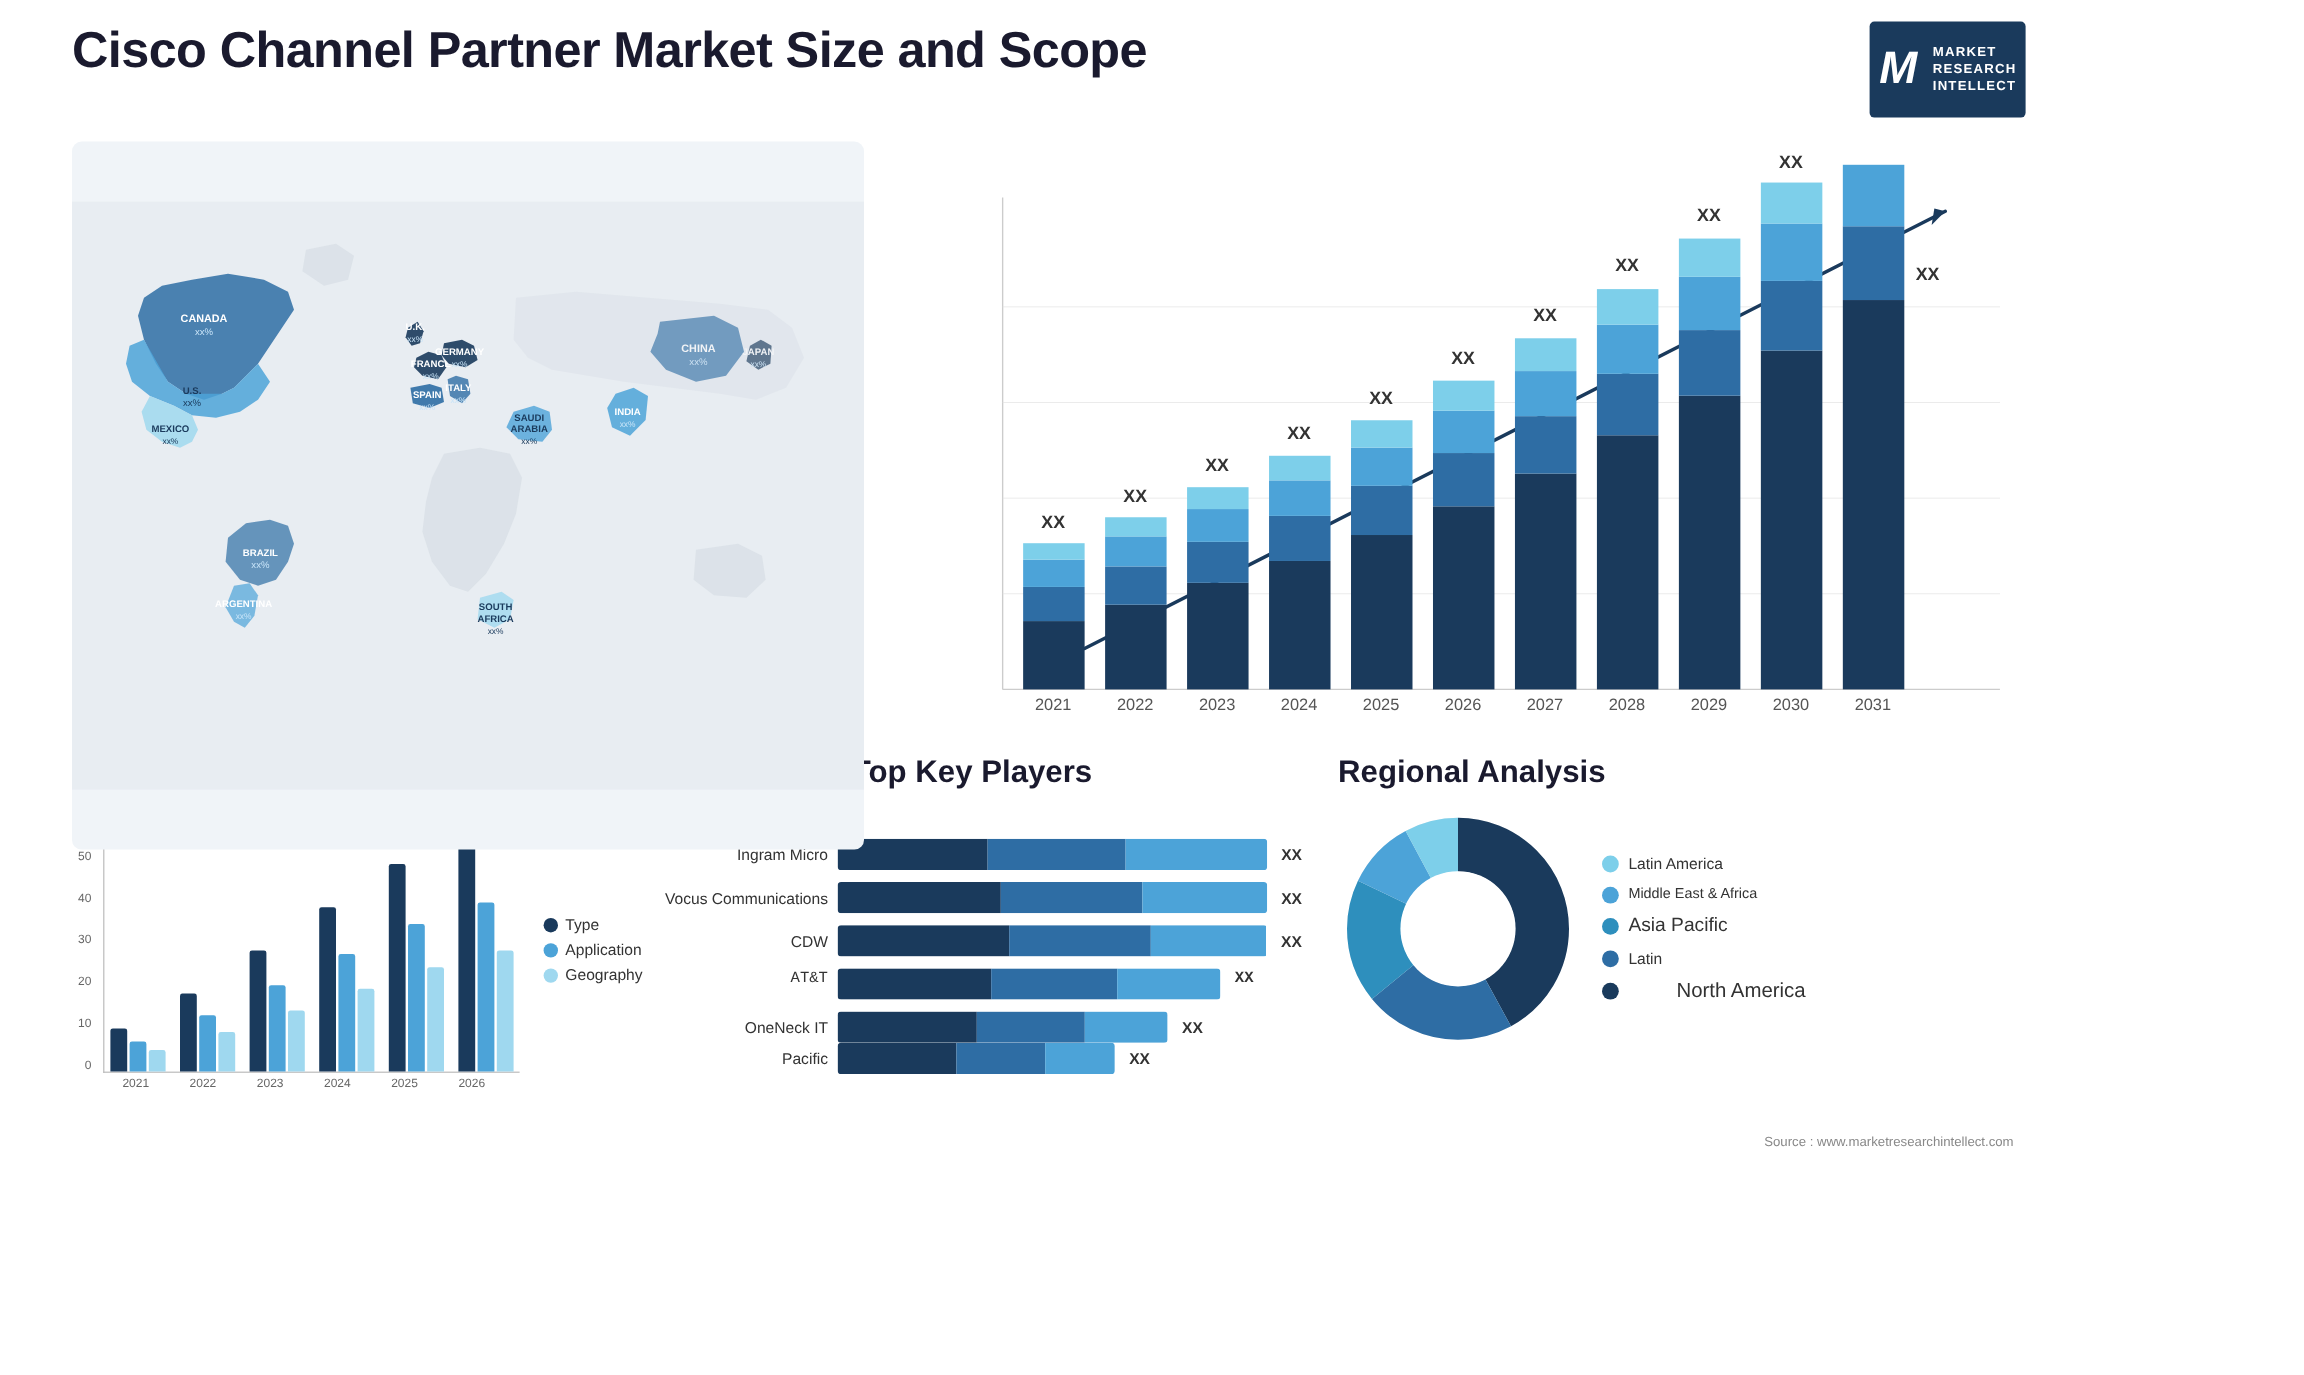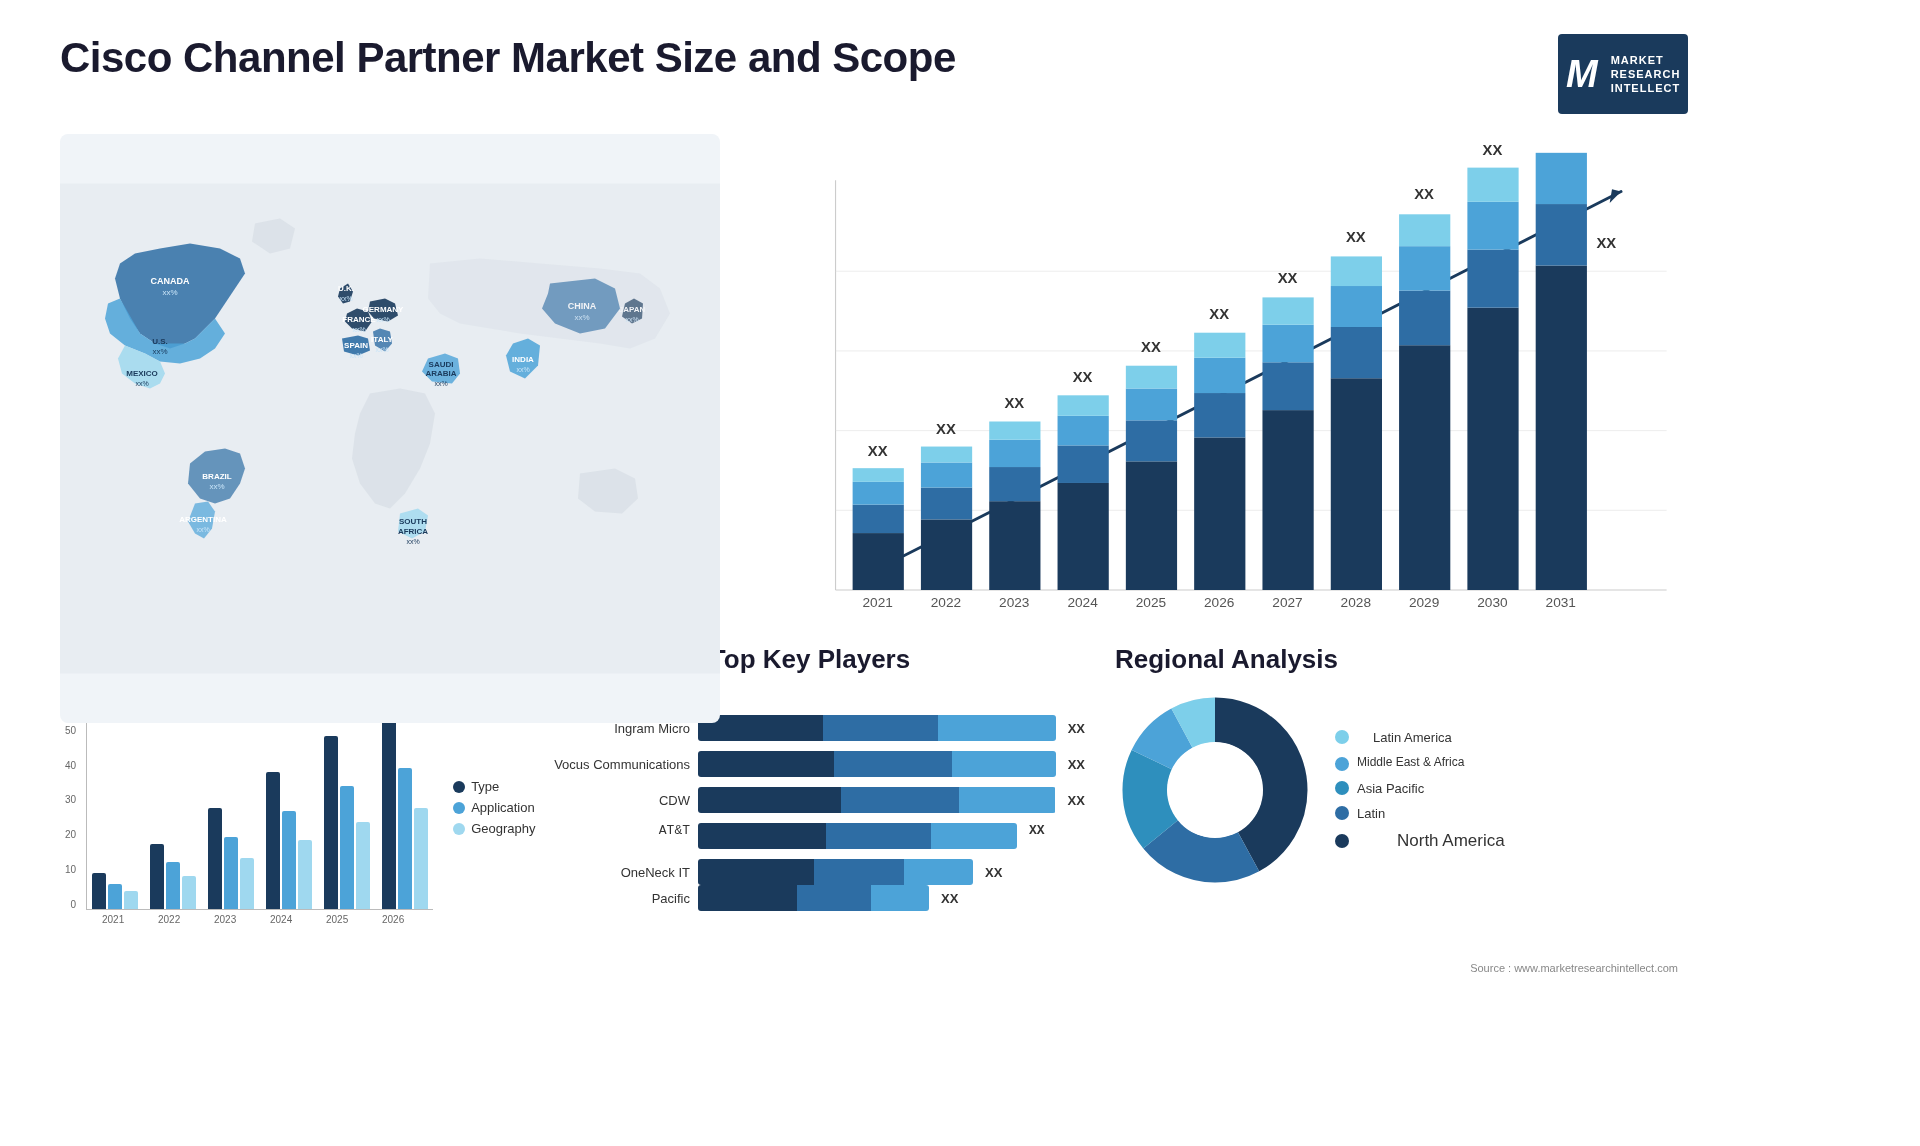--- a/index.html
+++ b/index.html
@@ -6,21 +6,21 @@
     body {
       width: 1920px;
       height: 1146px;
       background: #fff;
       font-family: 'Arial', sans-serif;
       overflow: hidden;
     }
     .page-container {
       width: 1748px;
       height: 1146px;
-      padding: 34px 60px;
+      padding: 18px 60px;
       position: relative;
     }
     
     .header {
       display: flex;
       justify-content: space-between;
       align-items: flex-start;
       margin-bottom: 20px;
     }
     .page-title {
@@ -439,31 +439,31 @@
           <circle cx="100" cy="100" r="70" fill="none" stroke="#2e8fbd" stroke-width="45" stroke-dasharray="79.2 545.3" stroke-dashoffset="-281.5" transform="rotate(-90 100 100)"></circle>
 
           <circle cx="100" cy="100" r="70" fill="none" stroke="#4ca3d8" stroke-width="45" stroke-dasharray="44.0 580.5" stroke-dashoffset="-360.7" transform="rotate(-90 100 100)"></circle>
 
           <circle cx="100" cy="100" r="70" fill="none" stroke="#7dcfea" stroke-width="45" stroke-dasharray="35.2 589.3" stroke-dashoffset="-404.7" transform="rotate(-90 100 100)"></circle>
 
           <circle cx="100" cy="100" r="48" fill="white"></circle>
         </svg>
 
         <div style="display:flex; flex-direction:column; gap:10px;">
-          <div style="display:flex; align-items:center; gap:24px;">
+          <div style="display:flex; align-items:center; gap:8px;">
             <div style="width:14px; height:14px; border-radius:50%; background:#7dcfea;"></div>
             <span style="font-size:13px; color:#333;">Latin America</span>
           </div>
           <div style="display:flex; align-items:flex-start; gap:8px;">
             <div style="width:14px; height:14px; border-radius:50%; background:#4ca3d8; flex-shrink:0; margin-top:2px;"></div>
             <span style="font-size:12px; color:#333;">Middle East &amp; Africa</span>
           </div>
           <div style="display:flex; align-items:center; gap:8px;">
             <div style="width:14px; height:14px; border-radius:50%; background:#2e8fbd;"></div>
-            <span style="font-size:13px; color:#333;">Asia Pacific</span>
+            <span style="font-size:16px; color:#333;">Asia Pacific</span>
           </div>
           <div style="display:flex; align-items:center; gap:8px;">
             <div style="width:14px; height:14px; border-radius:50%; background:#2e6da4;"></div>
             <span style="font-size:13px; color:#333;">Latin</span>
           </div>
           <div style="display:flex; align-items:center; gap:8px;">
             <div style="width:14px; height:14px; border-radius:50%; background:#1a3a5c;"></div>
             <span style="font-size:17px; color:#333;margin-left:40px;">North America</span>
           </div>
         </div>

